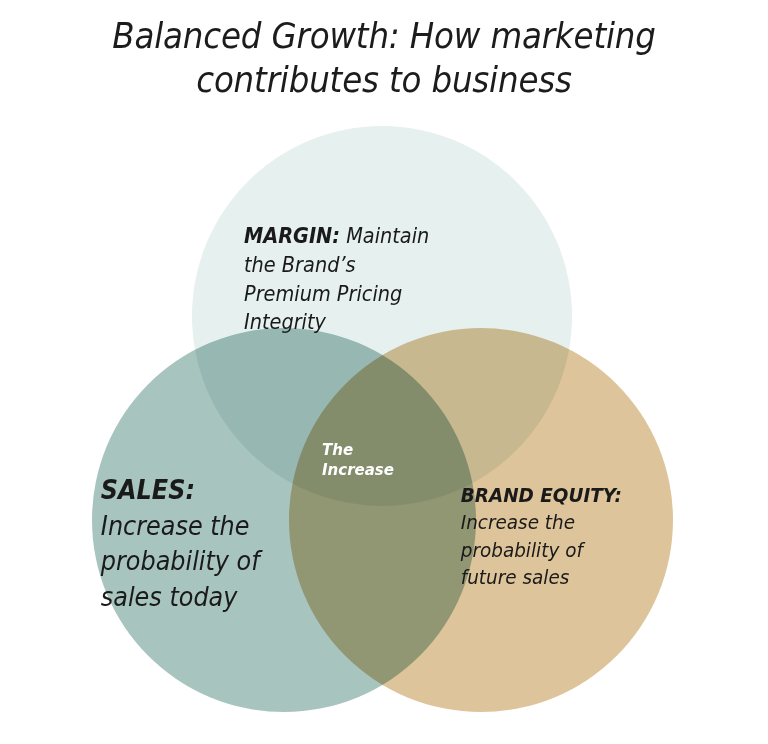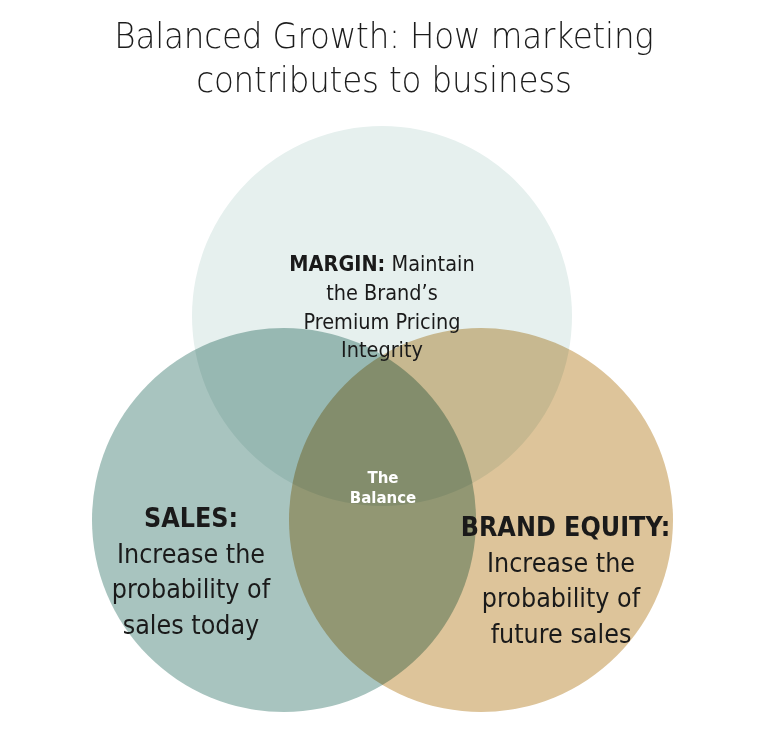--- a/index.html
+++ b/index.html
@@ -14,20 +14,21 @@
     font-family: "DejaVu Sans", "Liberation Sans", sans-serif;
     overflow: hidden;
     position: relative;
   }
 
   #slide {
     position: relative;
     width: 768px;
     height: 636px;
     background: #ffffff;
+    font-style: italic;
   }
 
   
   .title-block {
     position: absolute;
     left: 0;
     top: 14px;
     width: 768px;
     text-align: center;
     line-height: 1.26;
@@ -61,24 +62,22 @@
     
     isolation: isolate;
   }
   .venn-circle {
     mix-blend-mode: multiply;
   }
 
   
   .label {
     position: absolute;
-    text-align: center;
     color: #1a1a1a;
     font-family: "DejaVu Sans", "Liberation Sans", sans-serif;
-    margin-top: 28px;
   }
   .label .ln {
     display: block;
     white-space: nowrap;
     transform: scaleX(0.92);
     transform-origin: center center;
   }
   .label .hd {
     font-weight: 700;
   }
@@ -101,21 +100,21 @@
     font-size: 26px;
     font-weight: 400;
     line-height: 1.37;
   }
 
   
   #label-brand-equity {
     left: 452px;
     top: 482px;
     width: 218px;
-    font-size: 26px;
+    font-size: 20px;
     font-weight: 400;
     line-height: 1.37;
   }
 
   
   #label-balance {
     left: 322px;
     top: 440px;
     width: 122px;
     font-size: 15px;
@@ -164,16 +163,16 @@
 
   <div class="label" id="label-brand-equity">
     <span class="ln hd">BRAND EQUITY:</span>
     <span class="ln">Increase the</span>
     <span class="ln">probability of</span>
     <span class="ln">future sales</span>
   </div>
 
   <div class="label" id="label-balance" style="color: rgb(255, 255, 255);">
     <span class="ln">The</span>
-    <span class="ln">Balance</span>
+    <span class="ln">Increase</span>
   </div>
 
 </div>
 
 </body></html>

